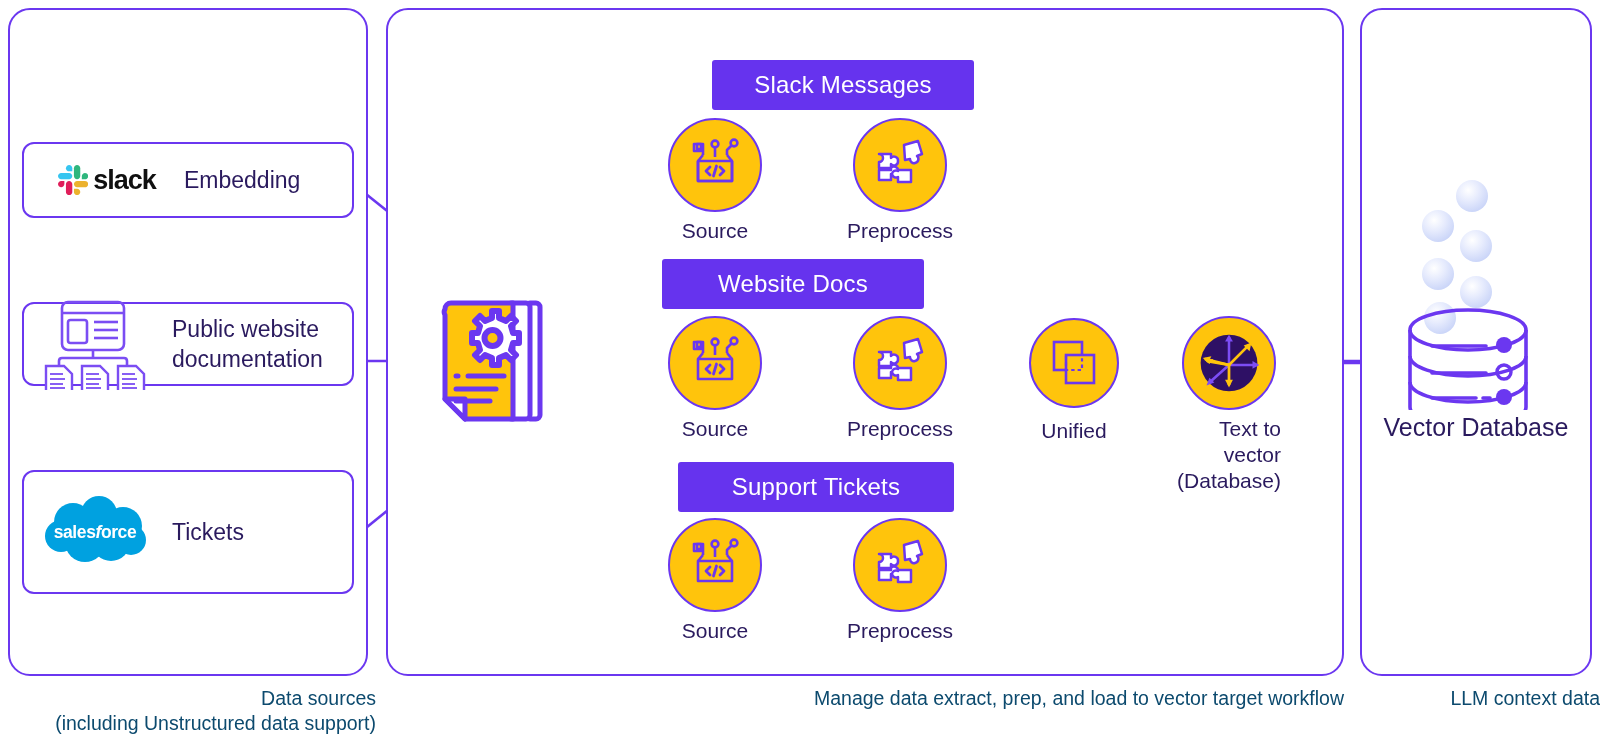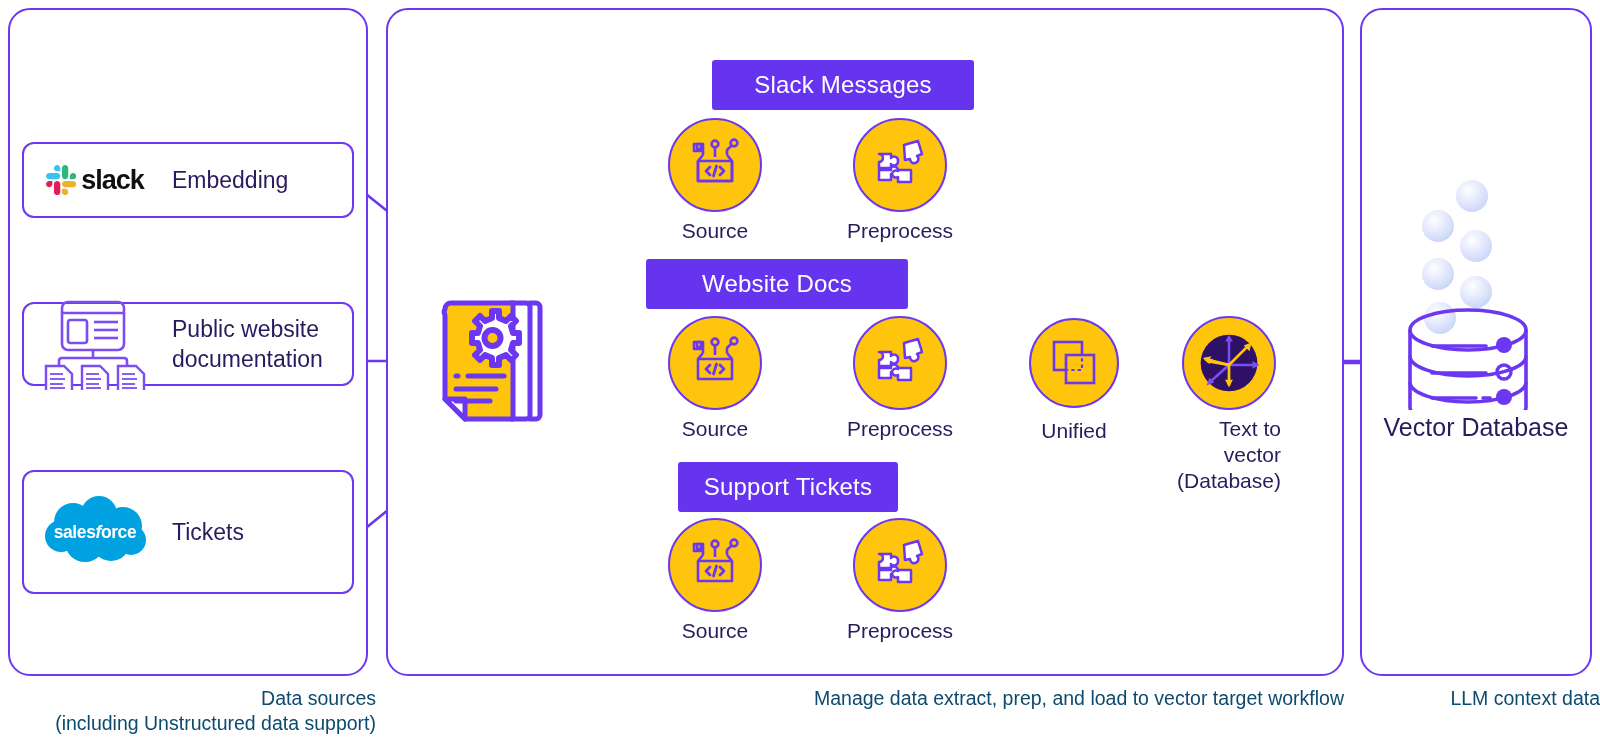--- a/index.html
+++ b/index.html
@@ -34,21 +34,21 @@
     box-sizing:border-box;display:flex;align-items:center;
   }
   #src-slack{top:142px;width:332px;height:76px;}
   #src-web{top:302px;width:332px;height:84px;}
   #src-sfdc{top:470px;width:332px;height:124px;}
 
   .src-logo{flex:0 0 auto;display:flex;align-items:center;justify-content:center;}
   .src-label{
     color:#2a1a5e;font-size:23px;line-height:30px;margin-left:6px;
   }
-  #src-slack .src-logo{width:142px;}
+  #src-slack .src-logo{width:142px;padding-left:12px;}
   #src-web .src-logo{width:142px;}
   #src-sfdc .src-logo{width:142px;}
 
   
   .slack-word{font-size:27px;font-weight:bold;color:#101010;letter-spacing:-1px;margin-left:5px;}
   .slack-mark{display:inline-block;vertical-align:middle;}
 
   
   .sfdc-wrap{position:relative;width:112px;height:72px;text-align:right;}
   .sfdc-text{
@@ -58,22 +58,22 @@
   }
   .sfdc-text i{font-style:italic;font-weight:bold;}
 
   
   .banner{
     position:absolute;background:#6633EE;border-radius:3px;
     display:flex;align-items:center;justify-content:center;
     color:#ffffff;font-size:24px;letter-spacing:.2px;
   }
   #banner-slack{left:678px;top:60px;width:262px;height:50px;margin-left:34px;}
-  #banner-web{left:646px;top:259px;width:262px;height:50px;}
-  #banner-tickets{left:678px;top:462px;width:220px;height:50px;}
+  #banner-web{left:662px;top:259px;width:262px;height:50px;}
+  #banner-tickets{left:678px;top:462px;width:276px;height:50px;}
 
   
   .node{position:absolute;}
   .disc{
     width:94px;height:94px;border-radius:50%;
     background:#FFC40C;border:2.6px solid #6B37F0;box-sizing:border-box;
     display:flex;align-items:center;justify-content:center;
   }
   .node-label{
     position:absolute;left:50%;transform:translateX(-50%);top:100px;

